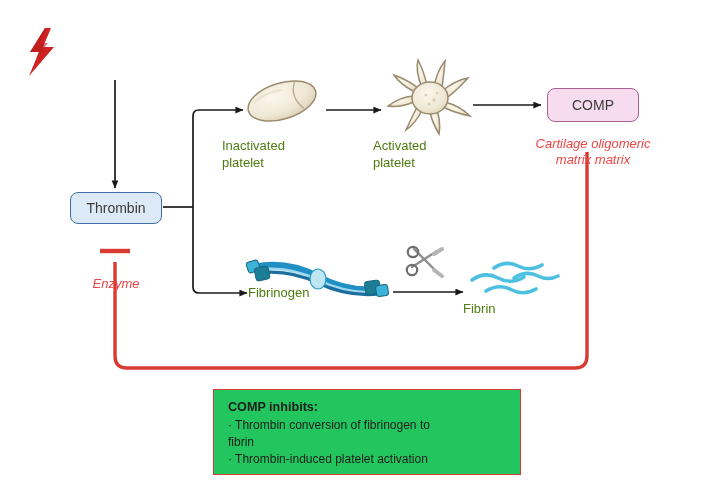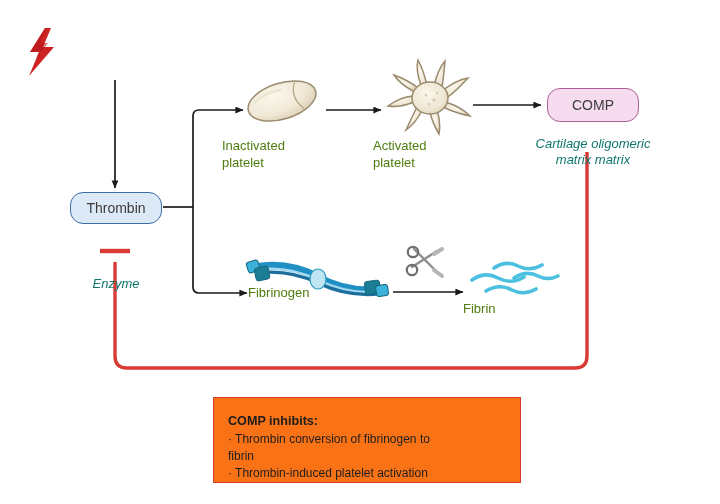--- a/index.html
+++ b/index.html
@@ -27,42 +27,42 @@
     font-size: 13.5px;
     font-weight: bold;
     color: #a52324;
     line-height: 17px;
     letter-spacing: 0.1px;
   }
   .node-box {
     display: flex;
     align-items: center;
     justify-content: center;
-    border-radius: 13px;
+    border-radius: 8px;
     box-sizing: border-box;
     font-size: 14px;
     color: #3b3b3b;
   }
   .thrombin-box {
     left: 70px; top: 192px;
     width: 92px; height: 32px;
     background: #dce9f6;
     border: 1.6px solid #3d6fa6;
     text-align: center;
   }
   .comp-box {
     left: 547px; top: 88px;
     width: 92px; height: 34px;
     background: #f6dcee;
     border: 1.8px solid #ab5f94;
   }
   .sub-italic {
     font-style: italic;
     font-size: 13px;
-    color: #0f766e;
+    color: #ef4444;
     text-align: center;
     line-height: 16px;
   }
   .enzyme-label { left: 70px; top: 229px; width: 92px; margin-top: 47px; }
   .comp-sub { left: 512px; top: 136px; width: 162px; }
 
   .plain-label {
     font-size: 13px;
     color: #4d7c0f;
     text-align: left;
@@ -70,25 +70,24 @@
   }
   .inact-label { left: 222px; top: 137px; width: 122px; }
   .act-label   { left: 373px; top: 137px; width: 122px; }
   .fibrinogen-label { left: 248px; top: 284px; width: 140px; }
   .fibrin-label { left: 463px; top: 300px; width: 100px; }
 
   
   .note-box {
     left: 213px; top: 389px;
     width: 308px; height: 86px;
-    background: #f97316;
+    background: #22c55e;
     border: 1.8px solid #d93a33;
     box-sizing: border-box;
-    padding: 16px 12px 0 14px;
-    margin-top: 8px;
+    padding: 10px 12px 0 14px;
   }
   .note-title {
     font-size: 12.6px;
     font-weight: bold;
     color: #1d1d1d;
     margin-bottom: 3px;
   }
   .note-line {
     font-size: 12px;
     color: #1d1d1d;

